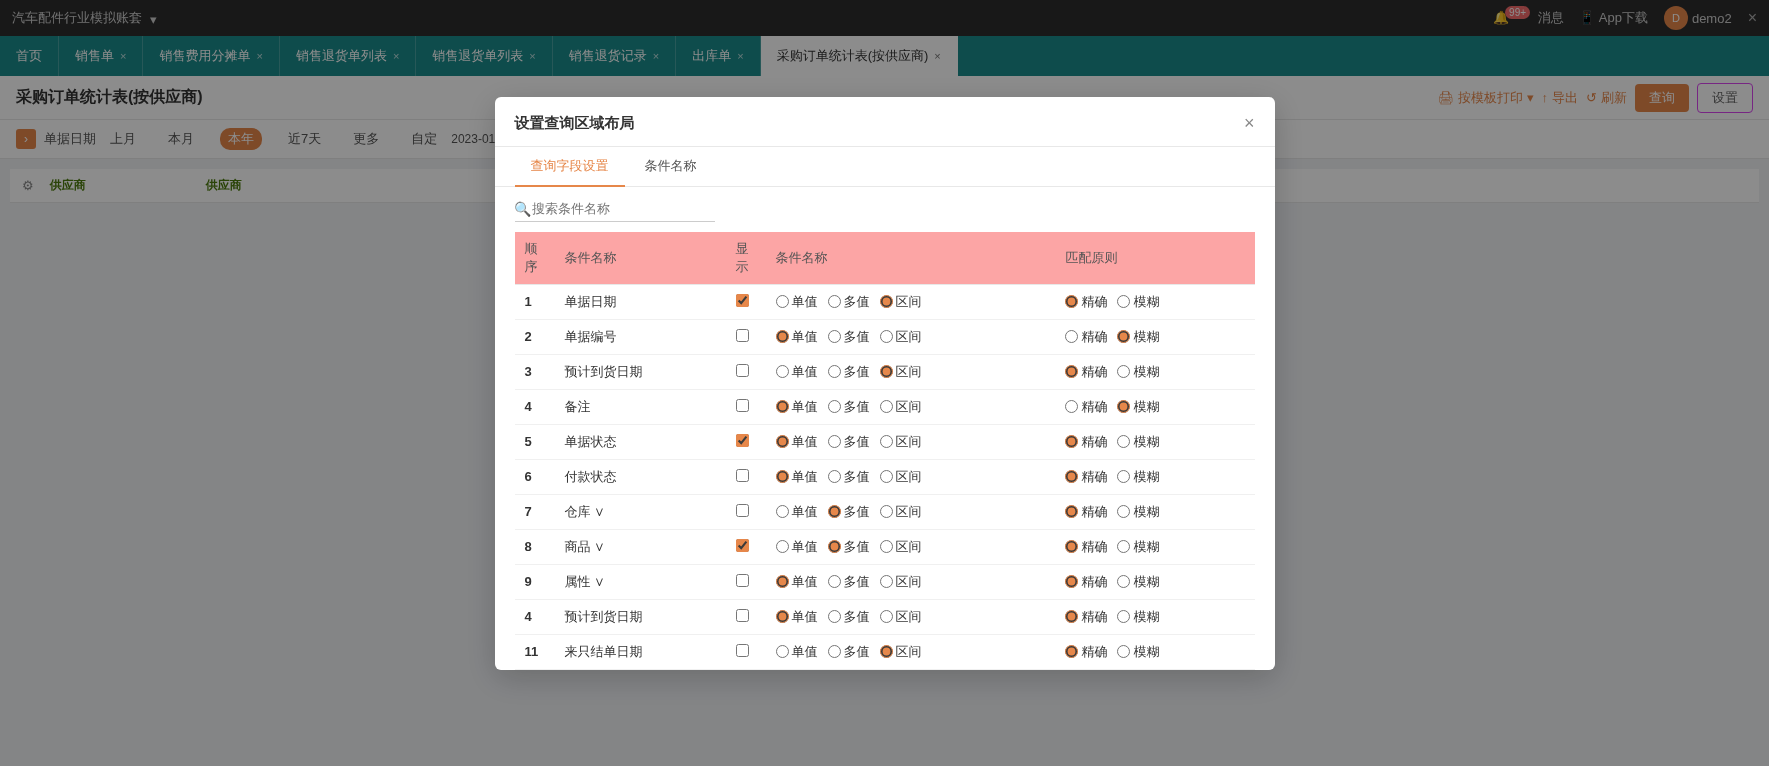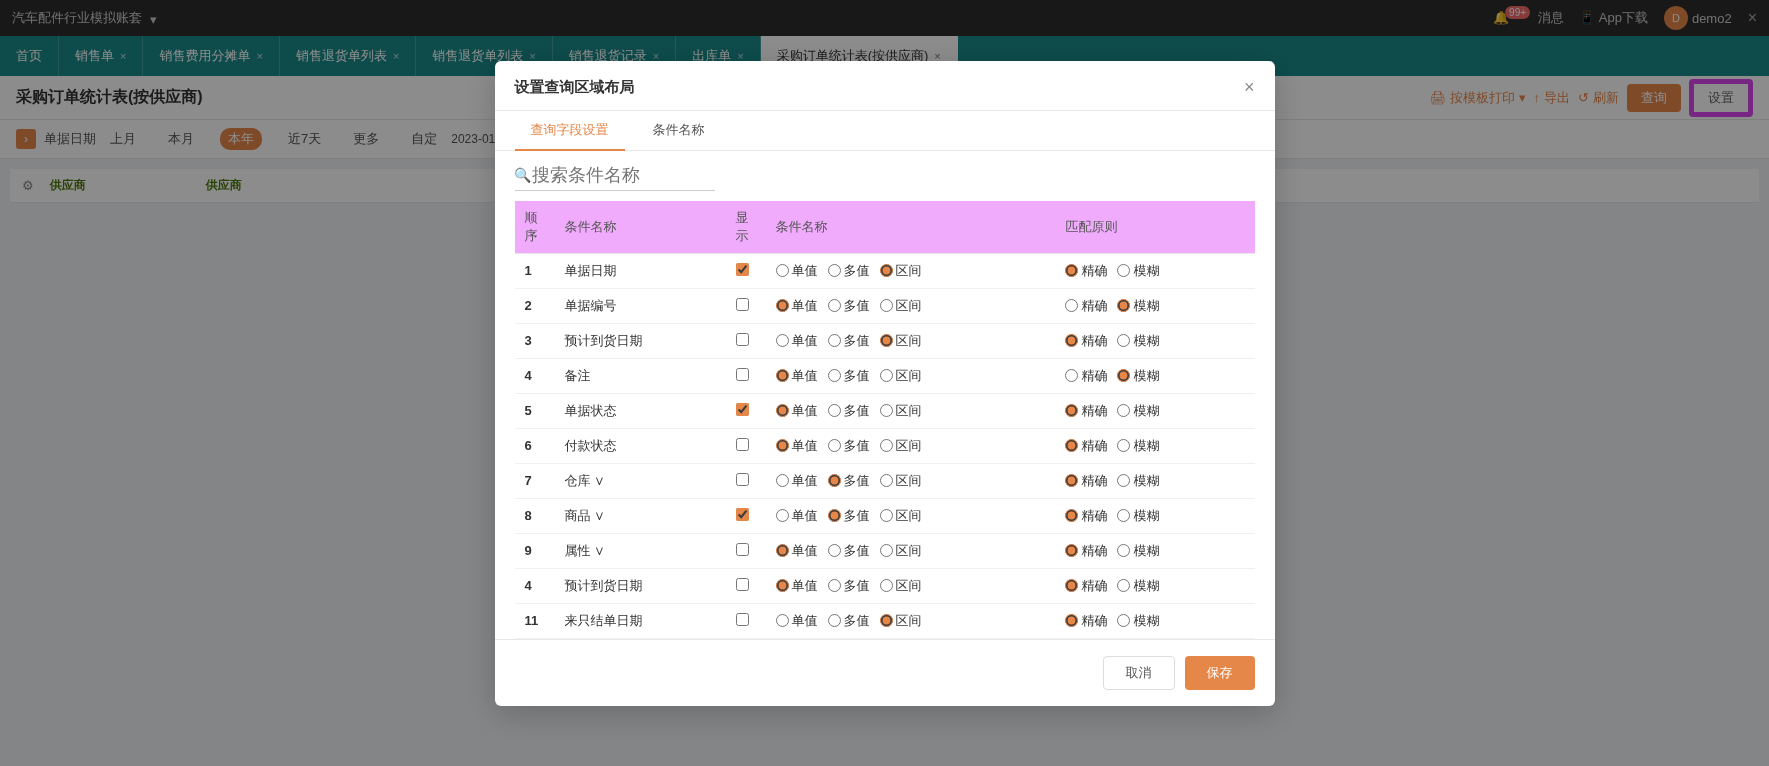--- a/index.html
+++ b/index.html
@@ -55,21 +55,21 @@
       align-items: center;
       justify-content: space-between;
       padding: 0 16px;
     }
     .page-title { font-size: 16px; font-weight: bold; color: #333; }
     .header-actions { display: flex; align-items: center; gap: 8px; }
     .btn-print { color: #e6874a; border: none; background: none; cursor: pointer; font-size: 13px; display: flex; align-items: center; gap: 4px; }
     .btn-export { color: #e6874a; border: none; background: none; cursor: pointer; font-size: 13px; display: flex; align-items: center; gap: 4px; }
     .btn-refresh { color: #e6874a; border: none; background: none; cursor: pointer; font-size: 13px; display: flex; align-items: center; gap: 4px; }
     .btn-primary { background: #e6874a; color: #fff; border: none; border-radius: 4px; padding: 5px 14px; cursor: pointer; font-size: 13px; }
-    .btn-settings { background: #fff; color: #666; border: 5px solid #d946ef; border-radius: 4px; padding: 5px 14px; cursor: pointer; font-size: 13px; }
+    .btn-settings { background: #fff; color: #666; border: 1px solid #d946ef; border-radius: 4px; padding: 5px 14px; cursor: pointer; font-size: 13px; }
 
     
     .filter-bar {
       background: #fff;
       padding: 8px 16px;
       display: flex;
       align-items: center;
       gap: 8px;
       border-bottom: 1px solid #e8e8e8;
     }
@@ -128,21 +128,21 @@
       border-bottom: 1px solid #e8e8e8;
     }
     .dialog-title { font-size: 15px; font-weight: bold; color: #333; }
     .dialog-close { cursor: pointer; color: #888; font-size: 18px; border: none; background: none; }
 
     
     .dialog-tabs {
       display: flex;
       padding: 0 20px;
       border-bottom: 1px solid #e8e8e8;
-      gap: 12px;
+      gap: 4px;
     }
     .dialog-tab {
       padding: 10px 16px;
       cursor: pointer;
       color: #555;
       font-size: 13px;
       border-bottom: 2px solid transparent;
       margin-bottom: -1px;
     }
     .dialog-tab.active {
@@ -160,39 +160,39 @@
     .search-wrap {
       display: flex;
       align-items: center;
       border-bottom: 1px solid #ccc;
       padding: 4px 0;
       width: 200px;
     }
     .search-wrap input {
       border: none;
       outline: none;
-      font-size: 18px;
+      font-size: 13px;
       color: #333;
       background: transparent;
       width: 160px;
     }
     .search-icon { color: #999; font-size: 14px; }
 
     
     .dialog-table-wrap {
       flex: 1;
       overflow-y: auto;
       padding: 0 20px;
     }
     .dialog-table {
       width: 100%;
       border-collapse: collapse;
     }
     .dialog-table thead tr {
-      background: #f0abfc;
+      background: #fca5a5;
     }
     .dialog-table thead th {
       padding: 8px 10px;
       text-align: left;
       color: #555;
       font-size: 13px;
       font-weight: 500;
       border-bottom: 1px solid #e8e8e8;
     }
     .dialog-table tbody tr {
@@ -740,18 +740,14 @@
                     <input type="radio" name="match_10" style="">
                     <span>模糊</span>
                   </label>
                 </div>
               </td>
             </tr>
           </tbody>
       </table>
     </div>
 
-    <div class="dialog-footer">
-      <button class="btn-cancel">取消</button>
-      <button class="btn-save">保存</button>
-    </div>
   </div>
 </div>
 
 </body></html>

